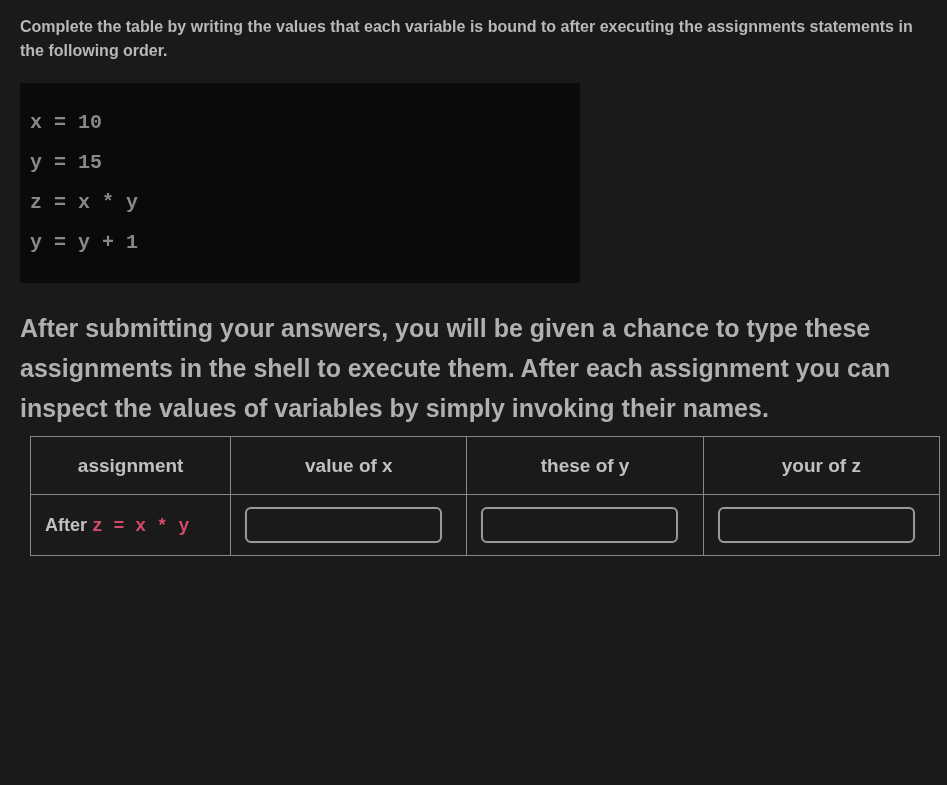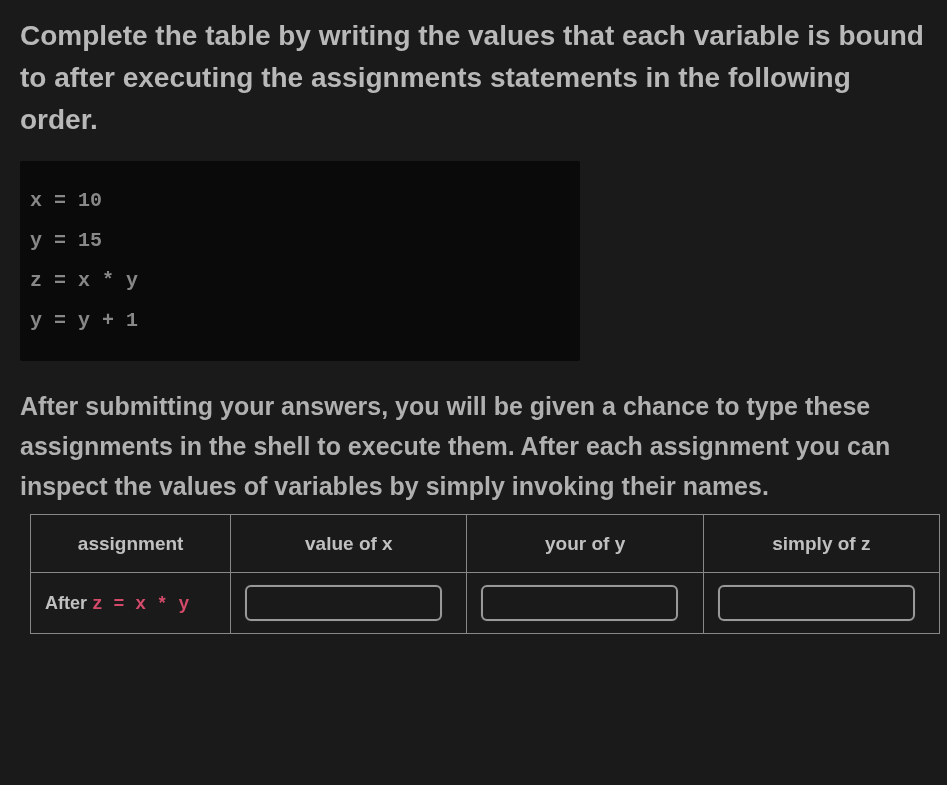--- a/index.html
+++ b/index.html
@@ -6,21 +6,21 @@
     body {
       background: #1a1a1a;
       color: #c0c0c0;
       font-family: Arial, Helvetica, sans-serif;
       width: 947px;
       height: 785px;
       padding: 15px 20px;
       overflow: hidden;
     }
     .intro {
-      font-size: 28px;
+      font-size: 16px;
       font-weight: bold;
       color: #b8b8b8;
       line-height: 1.5;
       margin-bottom: 20px;
       filter: blur(0.3px);
     }
     .code-block {
       background: #0a0a0a;
       padding: 20px 10px;
       margin-bottom: 25px;
@@ -103,22 +103,22 @@
   <colgroup>
     <col class="col-assign">
       <col class="col-val">
       <col class="col-val">
       <col class="col-val">
   </colgroup>
   <thead>
     <tr>
       <th>assignment</th>
       <th>value of x</th>
-      <th>your of y</th>
-      <th>simply of z</th>
+      <th>these of y</th>
+      <th>your of z</th>
     </tr>
   </thead>
   <tbody>
     <tr>
       <td class="assign-cell">
         <span>After </span><span class="code-var">z = x * y</span>
       </td>
       <td><input class="answer-input" value="" style=""></td>
       <td><input class="answer-input" value="" style=""></td>
       <td><input class="answer-input" value="" style=""></td>

